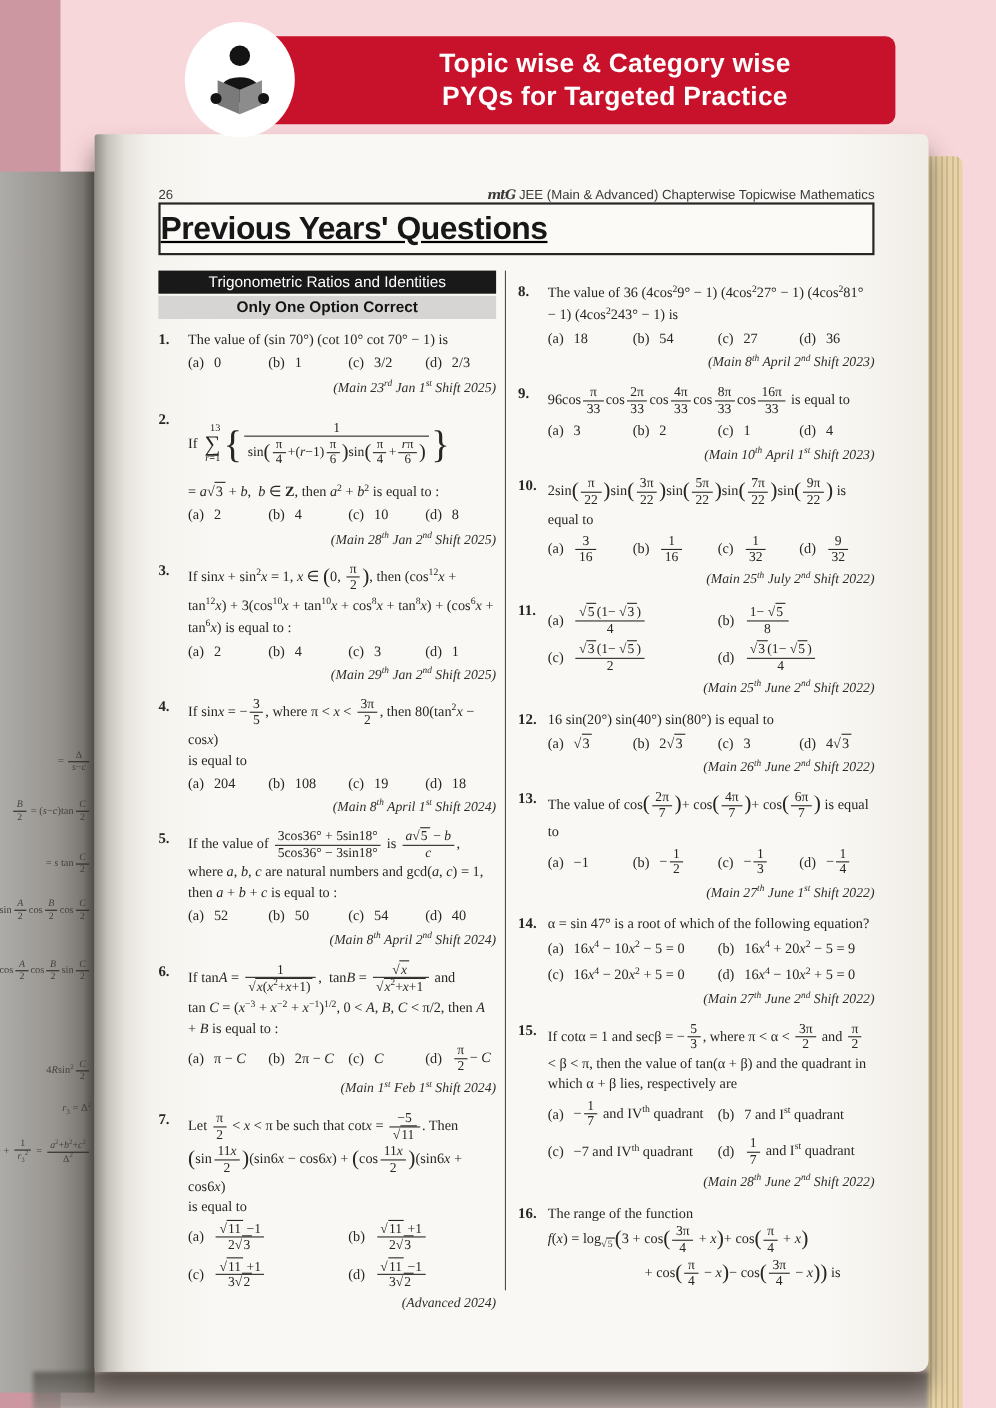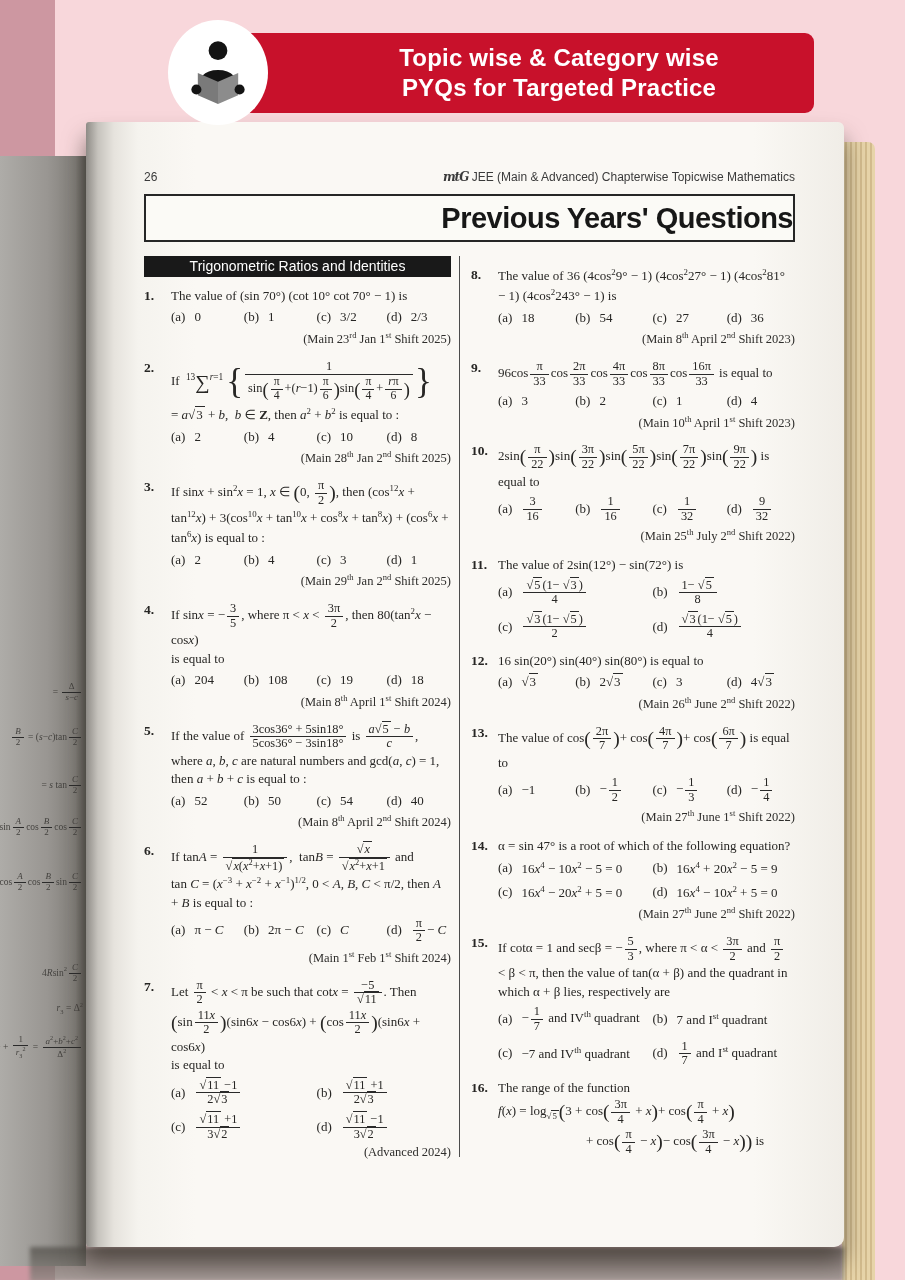--- a/index.html
+++ b/index.html
@@ -30,53 +30,53 @@
        border-radius:3px 6px 10px 4px;
        box-shadow:0 16px 22px rgba(55,48,40,.6);}
   .bottom-shadow{position:absolute;left:30px;top:1125px;width:814px;height:35px;
        background:linear-gradient(180deg,#514e49,#8e8a84);filter:blur(2px);opacity:.75;}
   .page-inner{position:absolute;left:58px;top:0;width:651px;height:1125px;}
   
   .running{display:flex;justify-content:space-between;align-items:baseline;padding-top:48px;
        font-family:"Liberation Sans",sans-serif;font-size:12px;color:#3a3a3a;}
   .brand{font-family:"DejaVu Serif",serif;font-weight:bold;font-style:italic;letter-spacing:-1px;}
   
-  .title-box{margin-top:10px;border:2.5px solid #262626;background:#fbfaf6;height:44px;
-       display:flex;align-items:center;justify-content:flex-end;}
+  .title-box{border:2.5px solid #262626;background:#fbfaf6;height:44px;
+       display:flex;align-items:center;justify-content:flex-start;text-decoration:underline;}
   .title-box span{font-family:"Liberation Sans",sans-serif;font-weight:bold;font-size:29px;
        color:#171717;letter-spacing:-.5px;}
   
   .columns{display:flex;margin-top:14px;align-items:flex-start;}
   .col-left{width:315px;padding-right:8px;box-sizing:border-box;}
   .col-right{flex:1;border-left:1.6px solid #4c4c4c;padding-left:11px;box-sizing:border-box;}
   .bar-black{background:#191919;color:#fff;text-align:center;font-family:"Liberation Sans",sans-serif;
        font-weight:normal;font-size:14px;height:21px;line-height:21px;}
   .bar-gray{background:#d6d5d3;color:#141414;text-align:center;font-family:"Liberation Sans",sans-serif;
        font-weight:bold;font-size:14px;height:21px;line-height:21px;margin-top:2px;}
   
   .question{display:flex;margin-top:10px;color:#272624;}
   .qnum{width:27px;flex:0 0 27px;font-weight:bold;font-size:13.5px;padding-top:1px;}
   .qbody{flex:1;font-size:13px;line-height:1.42;}
   .qtext{text-align:left;}
   .opts{display:grid;margin-top:3px;row-gap:4px;}
   .opts.row4{grid-template-columns:26% 26% 25% 23%;}
   .opts.grid2{grid-template-columns:52% 48%;}
   .opt{display:flex;align-items:center;}
   .olab{margin-right:9px;}
-  .src{text-align:right;font-size:12.5px;margin-top:2px;color:#2e2d2b;}
+  .src{text-align:right;font-style:italic;font-size:12.5px;margin-top:2px;color:#2e2d2b;}
   
   .fr{display:inline-flex;flex-direction:column;vertical-align:middle;text-align:center;
       margin:1px 2px;line-height:1.1;font-size:.95em;}
   .fr .nu{border-bottom:1px solid #2a2a2a;padding:0 3px;}
   .fr .de{padding:0 3px;}
   .sq{white-space:nowrap;}
   .sq .ov{border-top:1.2px solid #2a2a2a;padding:0 2px 0 1px;}
   .bp{font-size:1.5em;vertical-align:middle;line-height:.85;font-weight:300;}
   .bp2{font-size:2.7em;vertical-align:middle;line-height:.75;font-weight:300;}
-  .sum{display:inline-flex;flex-direction:row;align-items:flex-start;vertical-align:middle;
+  .sum{display:inline-flex;flex-direction:column;align-items:flex-end;vertical-align:middle;
       line-height:1;margin:14px 3px;}
   .sum .st,.sum .sb{font-size:.72em;}
   .sum .sg{font-size:1.55em;line-height:.9;}
   sup{font-size:68%;} sub{font-size:68%;}
 </style>
 </head>
 <body>
 
 <div class="left-strip"></div>
 
@@ -155,20 +155,21 @@
           <span class="brand">mtG</span>
           <span>JEE (Main &amp; Advanced) Chapterwise Topicwise Mathematics</span>
         </span>
       </div>
       <div class="title-box">
         <span>Previous Years' Questions</span>
       </div>
       <div class="columns">
         <div class="col-left" id="col-left">
           <div class="bar-black">Trigonometric Ratios and Identities</div>
+          <div class="bar-gray">Only One Option Correct</div>
         <div class="question">
               <div class="qnum">1.</div>
               <div class="qbody">
                 <div class="qtext">The value of (sin 70°) (cot 10° cot 70° − 1) is</div>
                 <div class="opts row4">
                   <span class="opt">
                     <span class="olab">(a)</span>
                     <span class="oval">0</span>
                   </span>
                   <span class="opt">
@@ -519,21 +520,20 @@
                         <span class="de">32</span>
                       </span></span>
                   </span>
                 </div>
                 <div class="src">(Main 25<sup>th</sup> July 2<sup>nd</sup> Shift 2022)</div>
               </div>
             </div>
             <div class="question">
               <div class="qnum">11.</div>
               <div class="qbody">
-                <div class="qtext">The value of 2sin(12°) − sin(72°) is</div>
                 <div class="opts grid2">
                   <span class="opt">
                     <span class="olab">(a)</span>
                     <span class="oval"><span class="fr">
                         <span class="nu"><span class="sq">√<span class="ov">5</span></span>(1− <span class="sq">√<span class="ov">3</span></span>)</span>
                         <span class="de">4</span>
                       </span></span>
                   </span>
                   <span class="opt">
                     <span class="olab">(b)</span>
@@ -550,20 +550,21 @@
                       </span></span>
                   </span>
                   <span class="opt">
                     <span class="olab">(d)</span>
                     <span class="oval"><span class="fr">
                         <span class="nu"><span class="sq">√<span class="ov">3</span></span>(1− <span class="sq">√<span class="ov">5</span></span>)</span>
                         <span class="de">4</span>
                       </span></span>
                   </span>
                 </div>
+                <div class="src">(Main 25<sup>th</sup> June 2<sup>nd</sup> Shift 2022)</div>
               </div>
             </div>
             <div class="question">
               <div class="qnum">12.</div>
               <div class="qbody">
                 <div class="qtext">16 sin(20°) sin(40°) sin(80°) is equal to</div>
                 <div class="opts row4">
                   <span class="opt">
                     <span class="olab">(a)</span>
                     <span class="oval"><span class="sq">√<span class="ov">3</span></span></span>
@@ -682,20 +683,21 @@
                     <span class="oval">−7 and IV<sup>th</sup> quadrant</span>
                   </span>
                   <span class="opt">
                     <span class="olab">(d)</span>
                     <span class="oval"><span class="fr">
                         <span class="nu">1</span>
                         <span class="de">7</span>
                       </span> and I<sup>st</sup> quadrant</span>
                   </span>
                 </div>
+                <div class="src">(Main 28<sup>th</sup> June 2<sup>nd</sup> Shift 2022)</div>
               </div>
             </div>
             <div class="question">
               <div class="qnum">16.</div>
               <div class="qbody">
                 <div class="qtext">The range of the function<br><i>f</i>(<i>x</i>) = log<sub><span class="sq">√<span class="ov">5</span></span></sub><span class="bp">(</span>3 + cos<span class="bp">(</span><span class="fr">
                     <span class="nu">3π</span>
                     <span class="de">4</span>
                   </span> + <i>x</i><span class="bp">)</span>+ cos<span class="bp">(</span><span class="fr">
                     <span class="nu">π</span>

